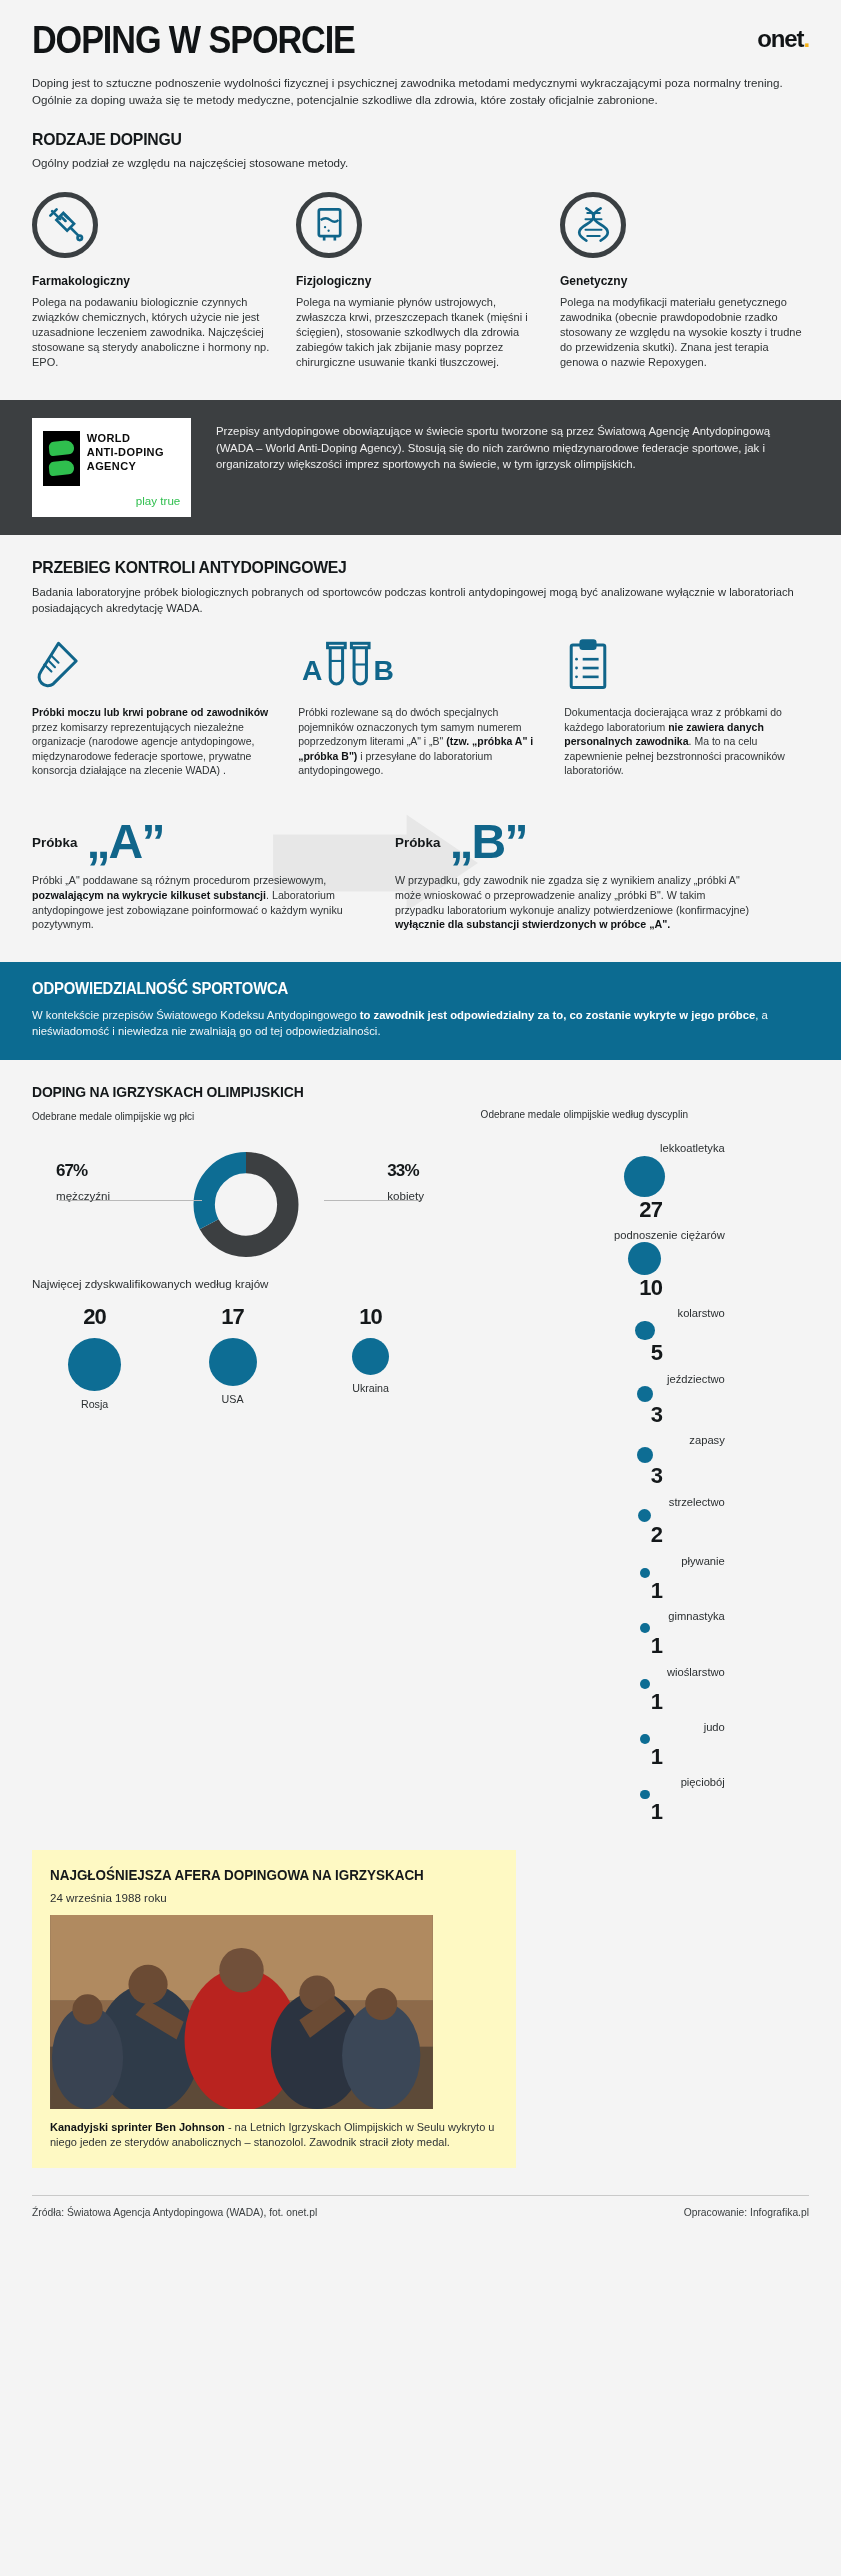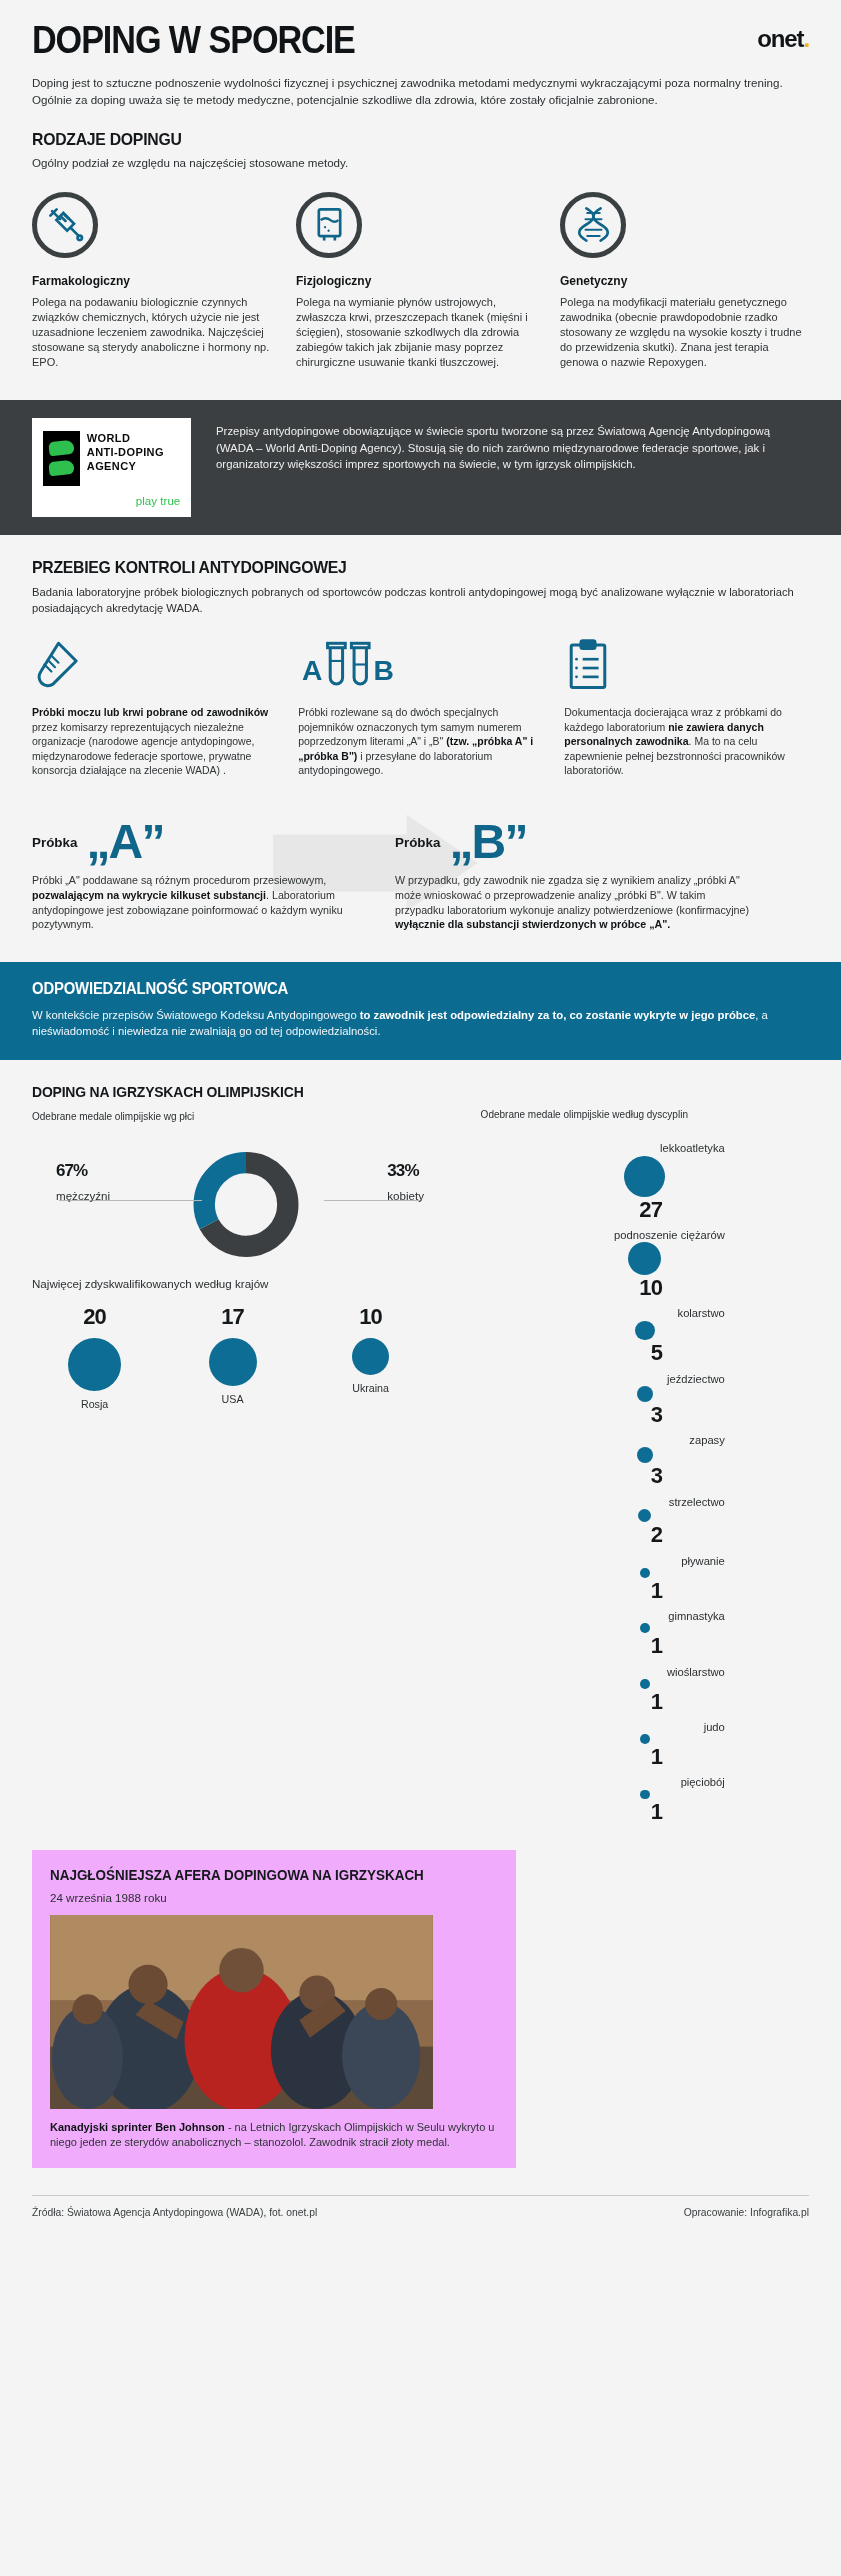--- a/index.html
+++ b/index.html
@@ -224,21 +224,21 @@
   .disc-bub-cell { width: 55px; display: flex; justify-content: center; }
   .disc-bub { border-radius: 50%; background: #0d6d94; }
   .disc-val {
     width: 45px; text-align: right; font-size: 22px; font-weight: 800;
     color: #14181a; letter-spacing: -0.9px; padding-right: 5.3px;
   }
 
   
   .afera {
     margin: 19.6px 32px 0 32px;
-    background: #f0abfc;
+    background: #fef9c3;
     padding: 16px 18px 18px 18px;
     width: 484px;
   }
   .afera-h {
     font-size: 14.3px; font-weight: 800; color: #14181a; line-height: 18.7px;
     transform: scaleX(0.94); transform-origin: left center;
   }
   .afera-date { margin-top: 6.2px; font-size: 11.6px; color: #2b2f31; }
   .afera-photo {
     margin-top: 10.7px; width: 383px; height: 194px; position: relative;

